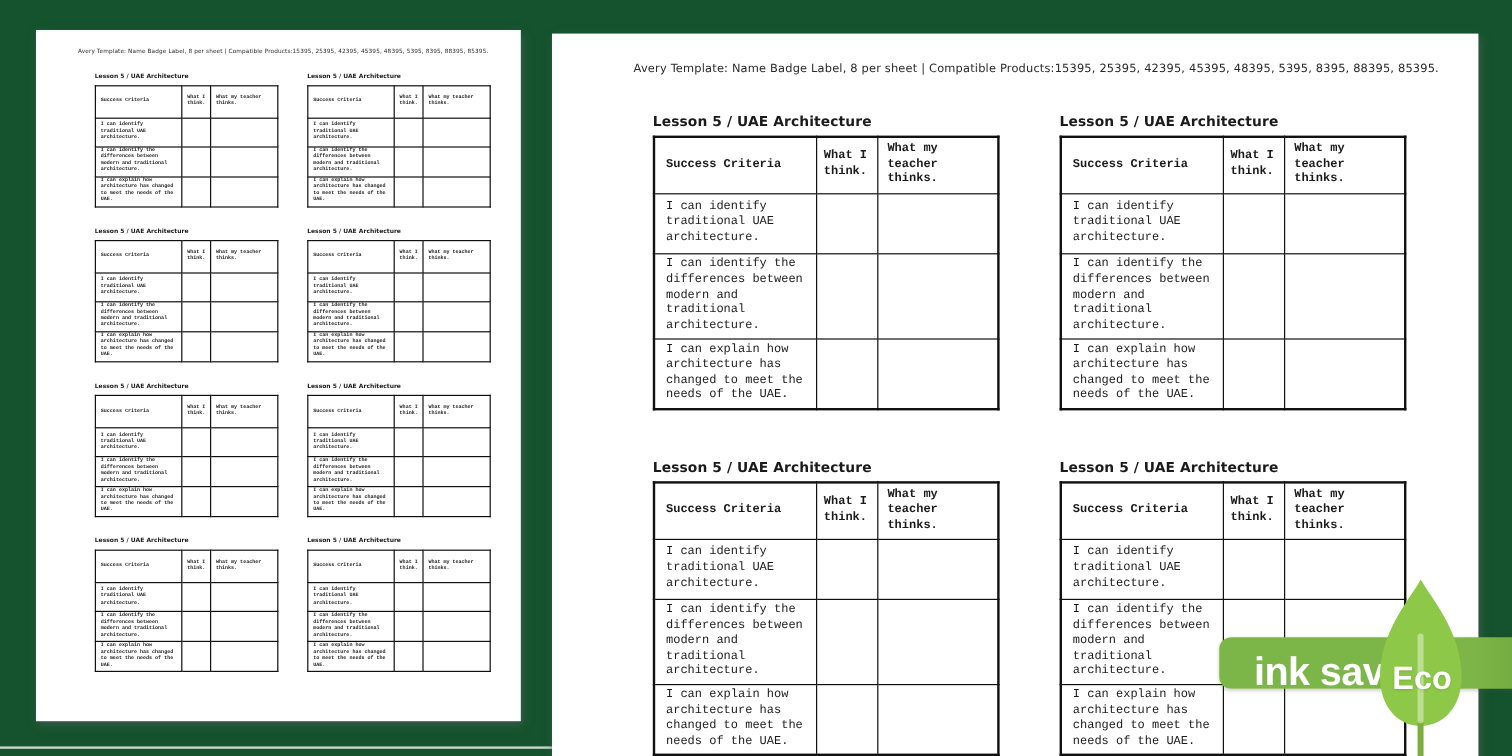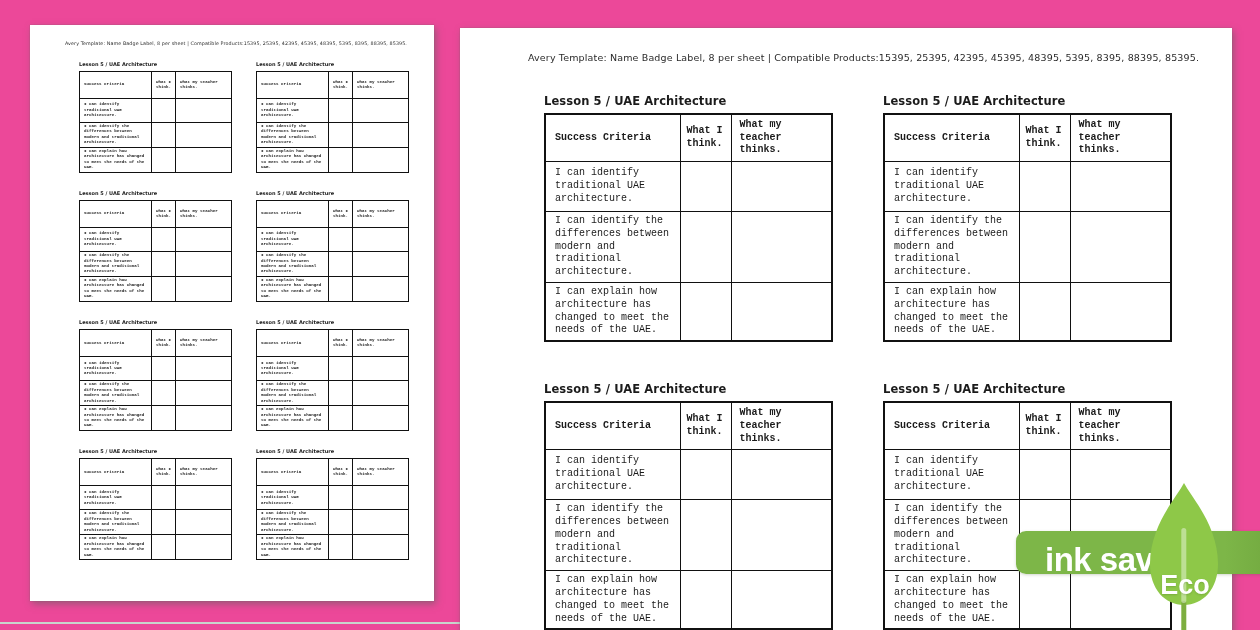--- a/index.html
+++ b/index.html
@@ -4,21 +4,21 @@
 <style>
   html, body {
     margin: 0; padding: 0;
     width: 1260px; height: 630px;
     overflow: hidden;
     font-family: "DejaVu Sans", sans-serif;
   }
   .stage {
     position: relative;
     width: 1260px; height: 630px;
-    background: #ec4899;
+    background: #14532d;
     overflow: hidden;
   }
   .bg-line {
     position: absolute; left: 0; top: 622px;
     width: 460px; height: 2px;
     background: #c9d4cd;
   }
   .page {
     position: absolute;
     background: #ffffff;
@@ -89,21 +89,20 @@
     font-family: "Liberation Sans", sans-serif;
   }
   .leaf { position: absolute; left: 1147px; top: 481px; }
   .eco-text {
     position: absolute; left: 1152px; top: 550px;
     width: 66px; text-align: center;
     font-size: 27px; font-weight: bold; line-height: 30px;
     color: #ffffff;
     font-family: "Liberation Sans", sans-serif;
     text-shadow: 0 1px 2px rgba(60,90,30,0.25);
-    margin-top: 20px;
   }
 </style>
 </head>
 <body>
 
 <div class="stage">
   <div class="bg-line"></div>
 
   <div class="page page-left">
     <div class="avery avery-mini">Avery Template: Name Badge Label, 8 per sheet | Compatible Products:15395, 25395, 42395, 45395, 48395, 5395, 8395, 88395, 85395.</div>

